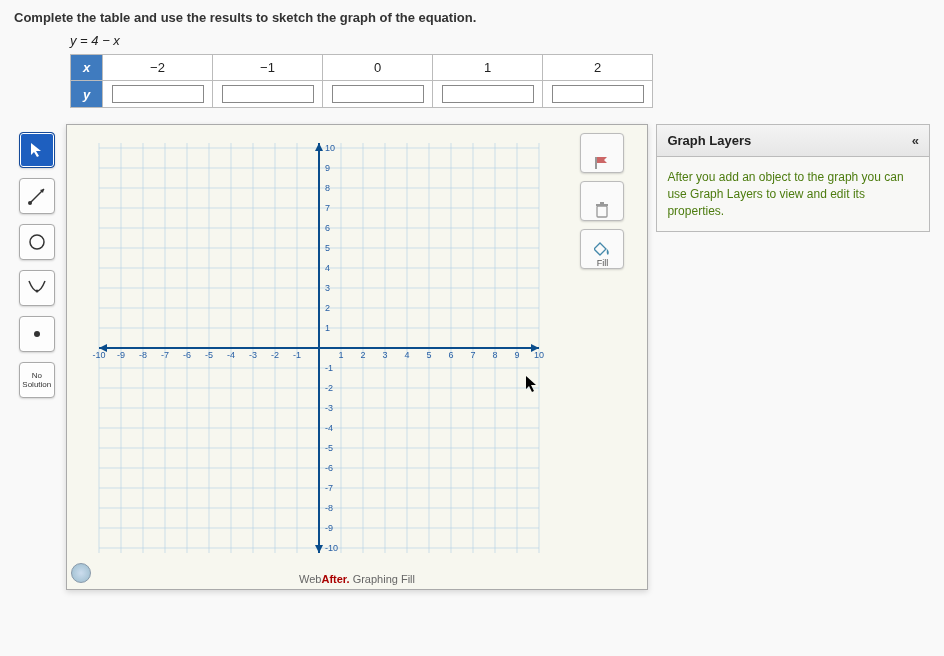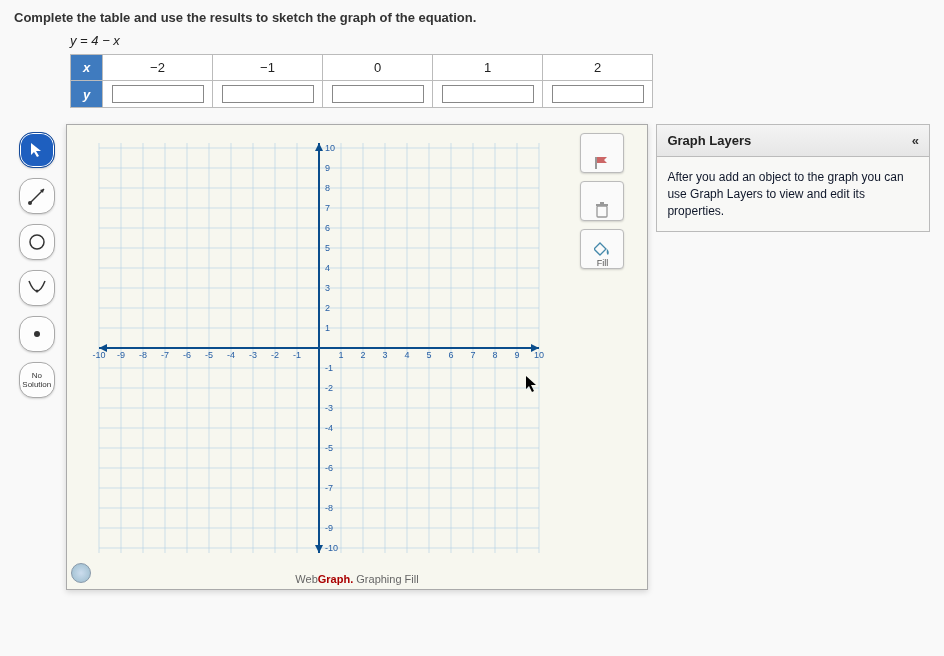--- a/index.html
+++ b/index.html
@@ -46,21 +46,21 @@
     width: 46px;
     display: flex;
     flex-direction: column;
     gap: 10px;
     padding-top: 8px;
     align-items: center;
   }
   .tool-btn {
     width: 36px; height: 36px;
     border: 1px solid #aaa;
-    border-radius: 14px;
+    border-radius: 4px;
     background: #fdfdfd;
     display: flex; align-items: center; justify-content: center;
     box-shadow: inset 0 0 0 1px #fff, 0 1px 2px rgba(0,0,0,0.15);
     cursor: pointer;
     font-size: 16px;
   }
   .tool-btn.selected {
     background: #1e5fbf;
     color: #fff;
     border-color: #154a99;
@@ -138,21 +138,21 @@
     font-weight: bold;
     font-size: 13px;
     gap: 16px;
   }
   .collapse-ico { font-weight: bold; color: #333; cursor: pointer; }
   .layers-body {
     border: 1px solid #bbb;
     background: #f8f8f6;
     padding: 12px 10px;
     font-size: 12px;
-    color: #0f172a;
+    color: #4d7c0f;
     line-height: 1.4;
   }
   .cursor-fake {
     position: absolute;
     width: 14px; height: 18px;
     pointer-events: none;
   }
   .cursor-fake svg { width: 100%; height: 100%; }
 </style>
 </head>
@@ -340,21 +340,21 @@
     </div>
 
     <div class="cursor-fake" style="left:458px; top:250px;">
       <svg viewBox="0 0 14 18">
           <path d="M1 1 L1 14 L4 11 L7 17 L9 16 L6 10 L11 10 Z" fill="#000"></path>
         </svg>
     </div>
 
     <div class="help-ico"></div>
     <div class="footer-brand">
-      <span>Web</span><b>Graph.</b><span> Graphing Fill</span>
+      <span>Web</span><b>After.</b><span> Graphing Fill</span>
     </div>
   </div>
 
   <div class="layers-panel">
     <div class="layers-head">
       <span>Graph Layers</span>
       <span class="collapse-ico">«</span>
     </div>
     <div class="layers-body">After you add an object to the graph you can use Graph Layers to view and edit its properties.</div>
   </div>

